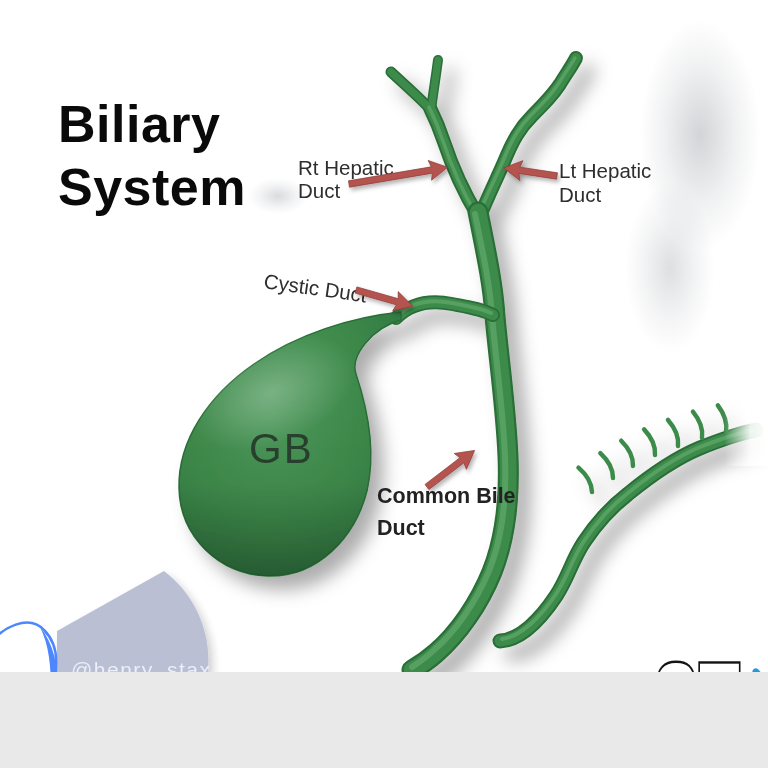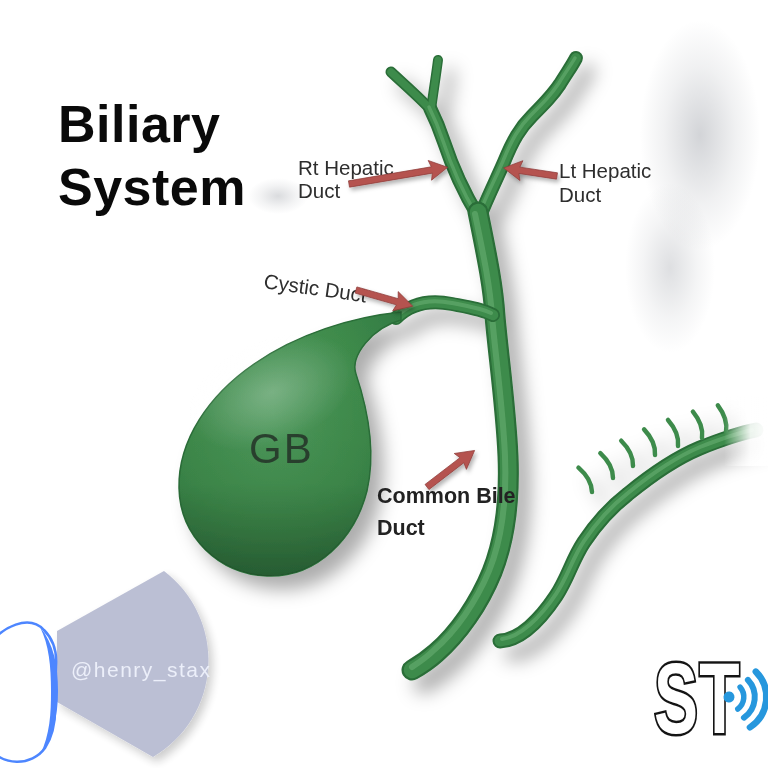--- a/index.html
+++ b/index.html
@@ -1,17 +1,17 @@
 <!DOCTYPE html>
 <html style="--background: #ffffff; --duct-green: #3e8b4b; --duct-green-dark: #2b6e39; --duct-green-light: #62aa6c; --gb-green-center: #4f9c5d; --gb-green-edge: #2e7540; --arrow-red: #b5534f; --arrow-red-dark: #8e3c3a; --title-color: #0a0a0a; --label-color: #2e2e2e; --gb-label-color: #27392b; --fan-gray: #b6bad1; --probe-blue: #4d86ff; --wifi-blue: #2697dd; --logo-fill: #ffffff; --logo-outline: #141414; --watermark-text: #eef1fb; --shadow-gray: #8a8e99;"><head>
 <meta charset="utf-8">
 <style>
   html,body{margin:0;padding:0;background:#e9e9e9;}
   #canvas{
-    position:relative;width:768px;height:768px;background:var(--background,#fff);
+    position:relative;width:768px;height:672px;background:var(--background,#fff);
     overflow:hidden;font-family:"Liberation Sans",sans-serif;
   }
   svg text{font-family:"Liberation Sans",sans-serif;}
   .title-line{font-weight:bold;font-size:52px;fill:var(--title-color,#0a0a0a);letter-spacing:0.5px;}
   .lbl{font-size:20.5px;fill:var(--label-color,#2e2e2e);}
   .lbl-bold{font-size:21.5px;font-weight:bold;fill:#222;}
   .gb-lbl{font-size:42px;fill:var(--gb-label-color,#27392b);opacity:.92;letter-spacing:2px;}
   .duct-dark{fill:none;stroke:var(--duct-green-dark,#2b6e39);stroke-linecap:round;}
   .duct-base{fill:none;stroke:var(--duct-green,#3e8b4b);stroke-linecap:round;}
   .duct-hi{fill:none;stroke:var(--duct-green-light,#62aa6c);stroke-linecap:round;opacity:.7;}

